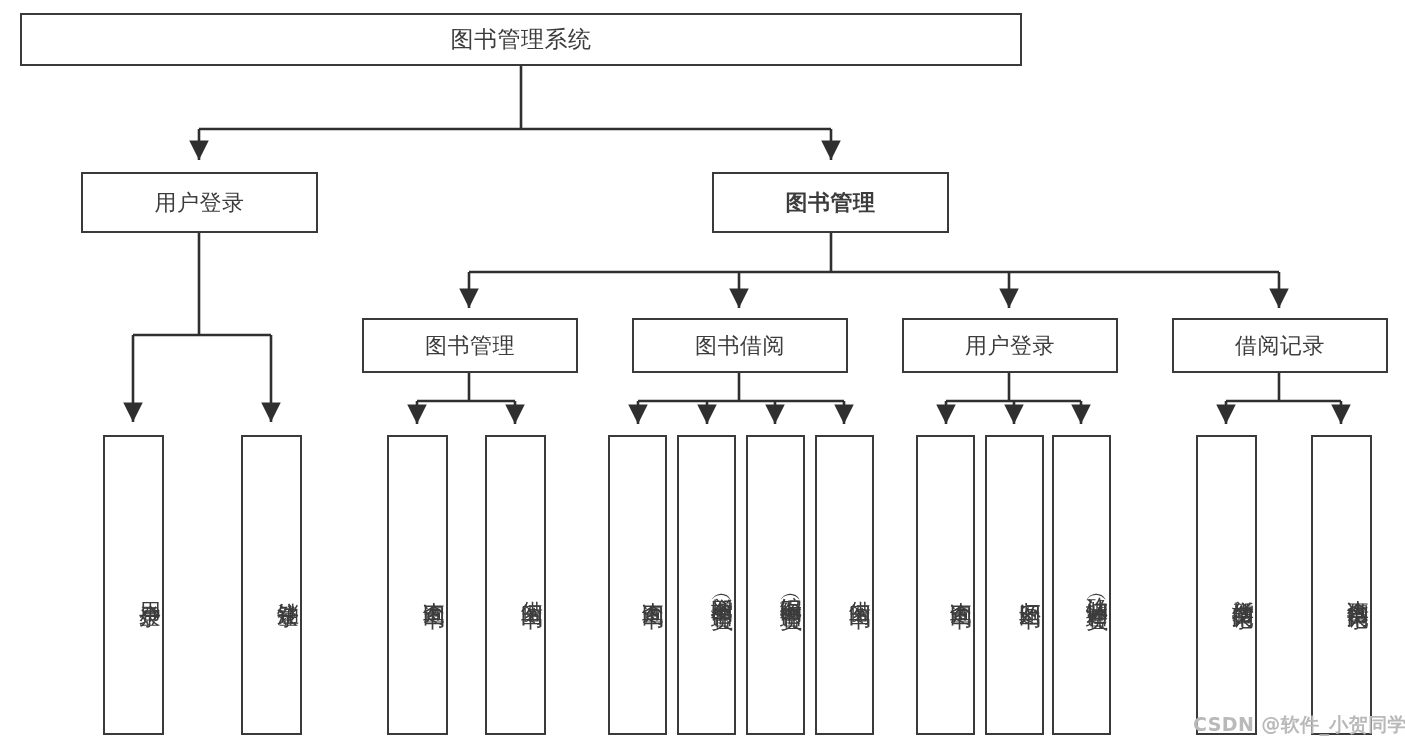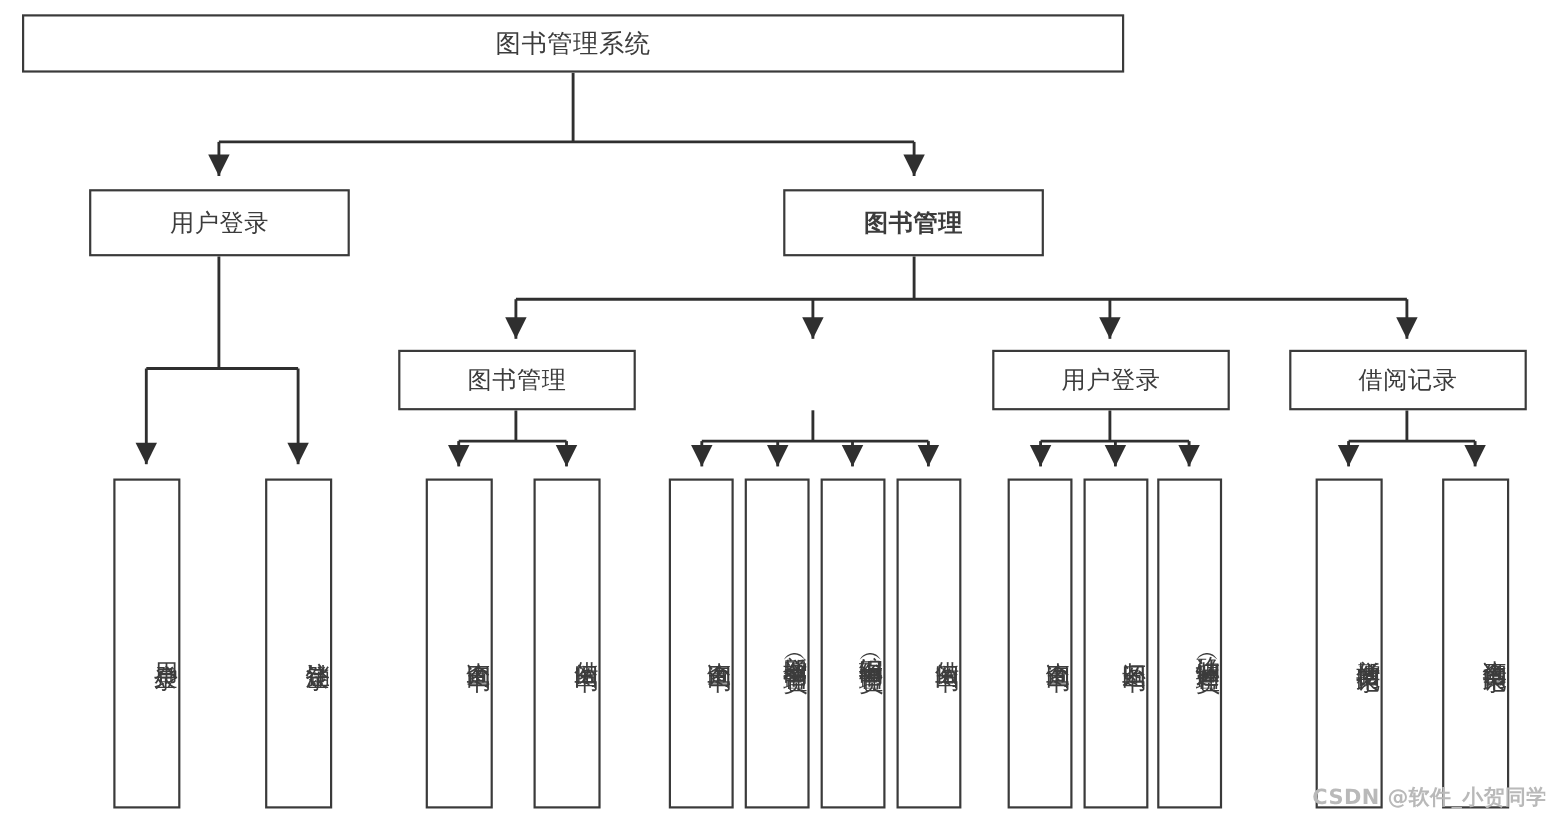--- a/index.html
+++ b/index.html
@@ -128,20 +128,23 @@
   <div class="node horiz" style="left:81px; top:172px; width:237px; height:61px;">
     <span>用户登录</span>
   </div>
   <div class="node horiz" style="left:712px; top:172px; width:237px; height:61px;font-weight:bold;">
     <span>图书管理</span>
   </div>
 
   <div class="node horiz" style="left:362px; top:318px; width:216px; height:55px;">
     <span>图书管理</span>
   </div>
+  <div class="node horiz" style="left:632px; top:318px; width:216px; height:55px;">
+    <span>图书借阅</span>
+  </div>
   <div class="node horiz" style="left:902px; top:318px; width:216px; height:55px;">
     <span>用户登录</span>
   </div>
   <div class="node horiz" style="left:1172px; top:318px; width:216px; height:55px;">
     <span>借阅记录</span>
   </div>
 
   <div class="node vert" style="left:103px; top:435px; width:61px; height:300px;">
     <span class="vlabel">用户登录</span>
   </div>

